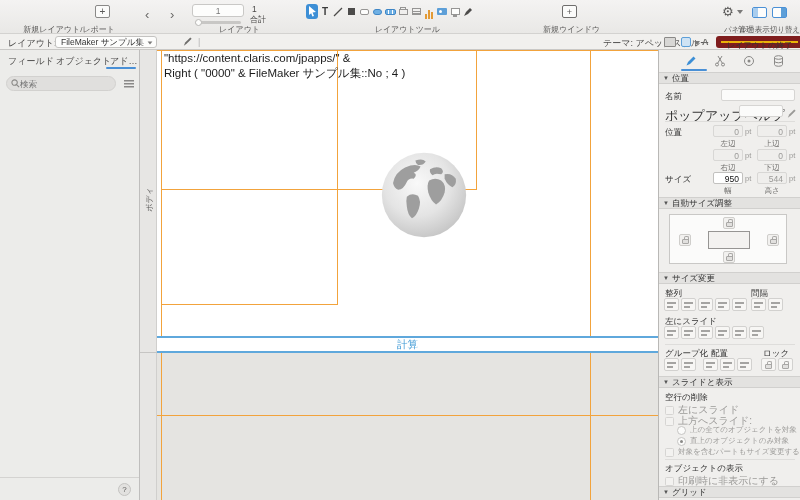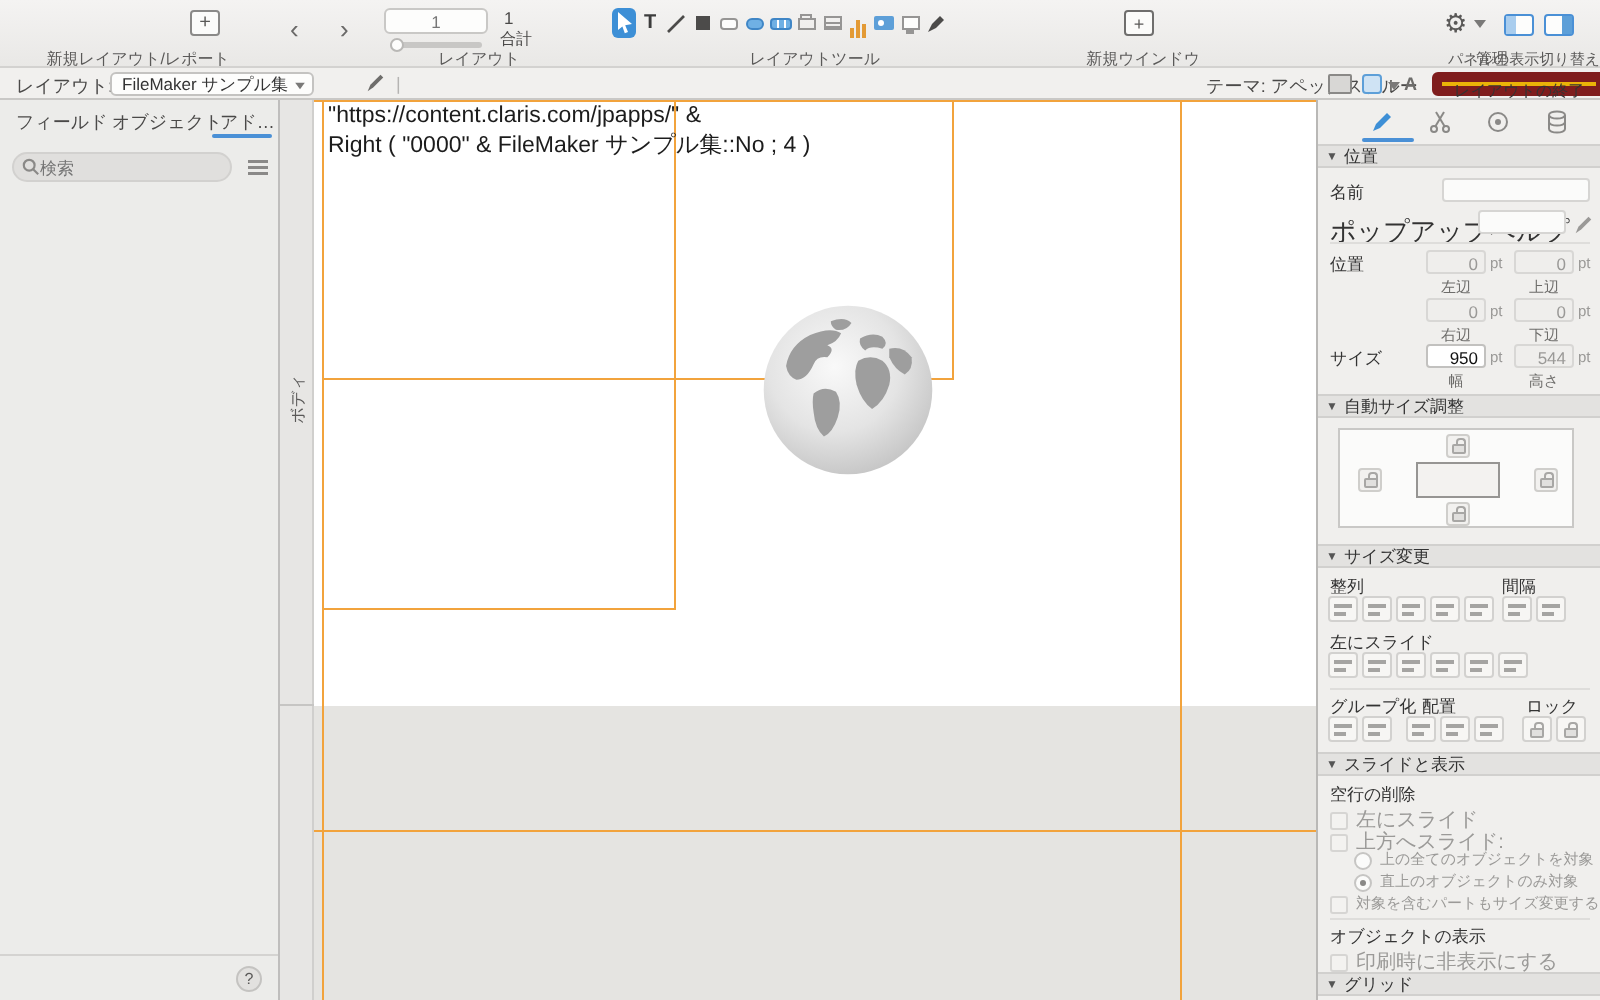--- a/index.html
+++ b/index.html
@@ -270,20 +270,23 @@
           <path d="M14 36 Q16 24 28 18 Q40 13 46 17 Q44 22 38 24 Q43 26 38 31 Q32 30 30 35 Q26 44 20 44 Q15 42 14 36 Z"></path>
           <path d="M40 10 Q48 7 52 11 Q49 16 43 15 Q40 13 40 10 Z"></path>
           <path d="M30 52 Q36 47 43 51 Q47 57 44 66 Q41 75 36 77 Q31 73 30 63 Q29 56 30 52 Z"></path>
           <path d="M57 20 Q64 16 70 19 Q74 23 70 26 Q63 24 60 27 Q56 24 57 20 Z"></path>
           <path d="M56 33 Q63 29 70 33 Q76 38 74 47 Q71 57 64 61 Q58 57 55 47 Q53 38 56 33 Z"></path>
           <path d="M74 26 Q82 24 87 31 Q88 38 83 41 Q77 38 74 31 Z"></path>
         </g>
       </svg>
     </div>
 
+    <div class="calcrow">
+      <span>計算</span>
+    </div>
   </div>
 
   <div id="inspector">
 
     <span class="itab" style="left:24px">
       <svg width="12" height="12" viewBox="0 0 12 12">
           <path d="M1.5 10.5 L3 7 L8.5 1.5 L10.5 3.5 L5 9 Z" fill="#3d8fd6"></path>
         </svg>
     </span>
     <span class="itab" style="left:53px">

